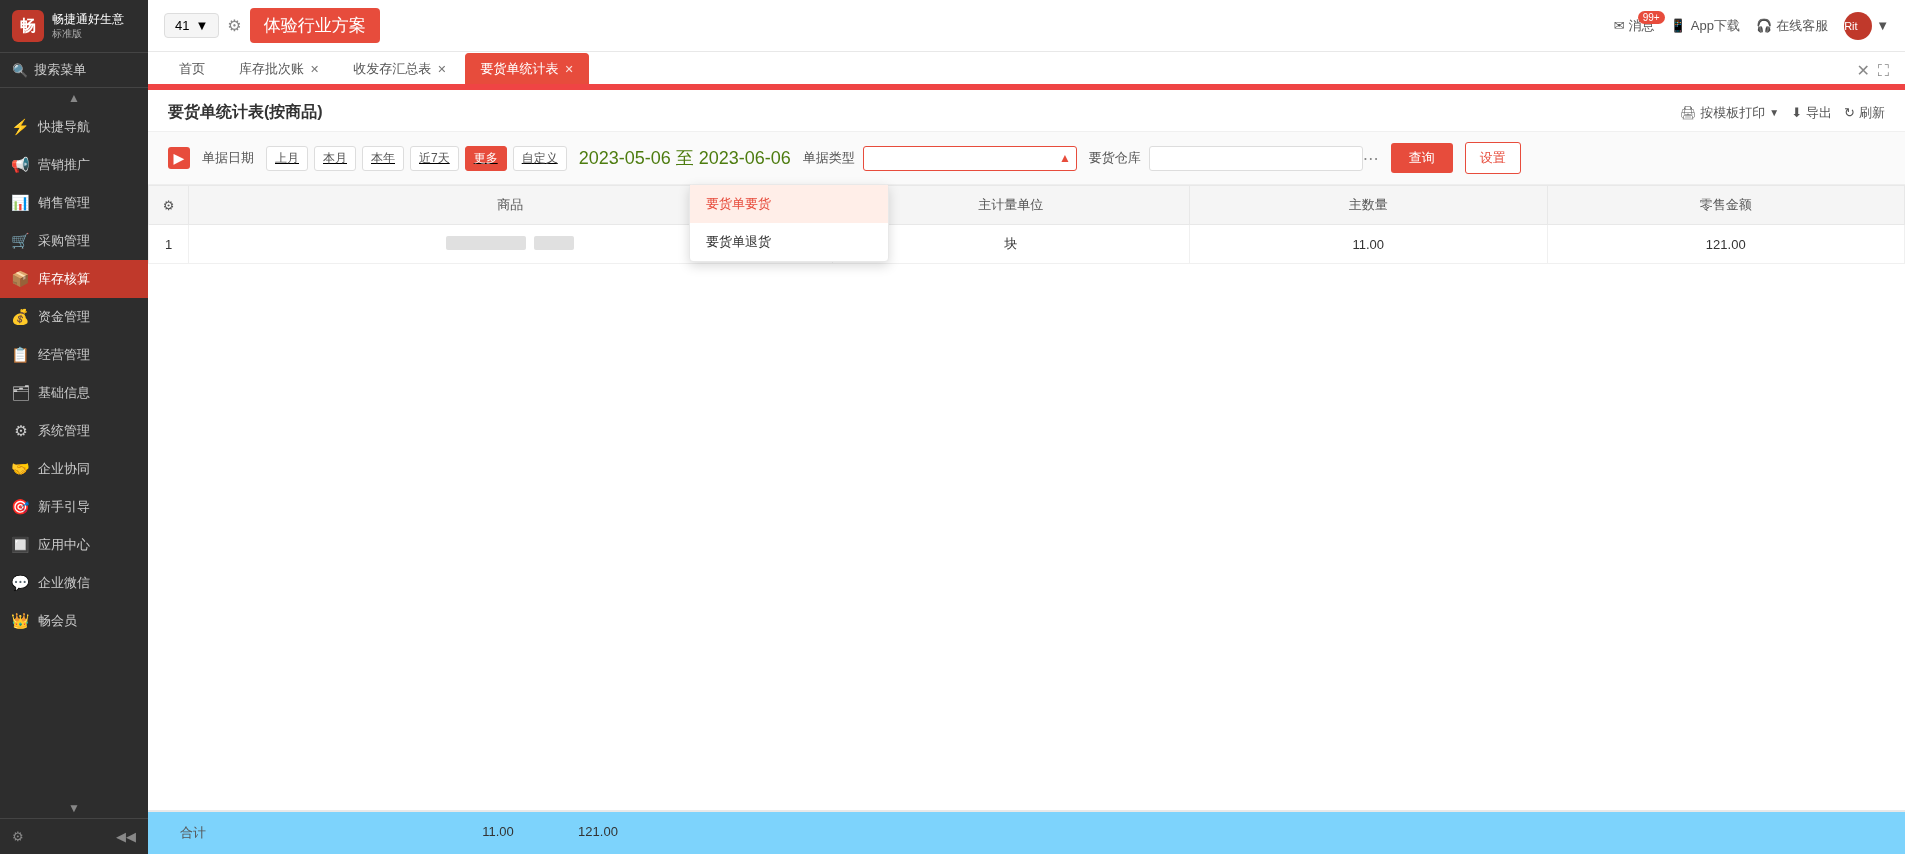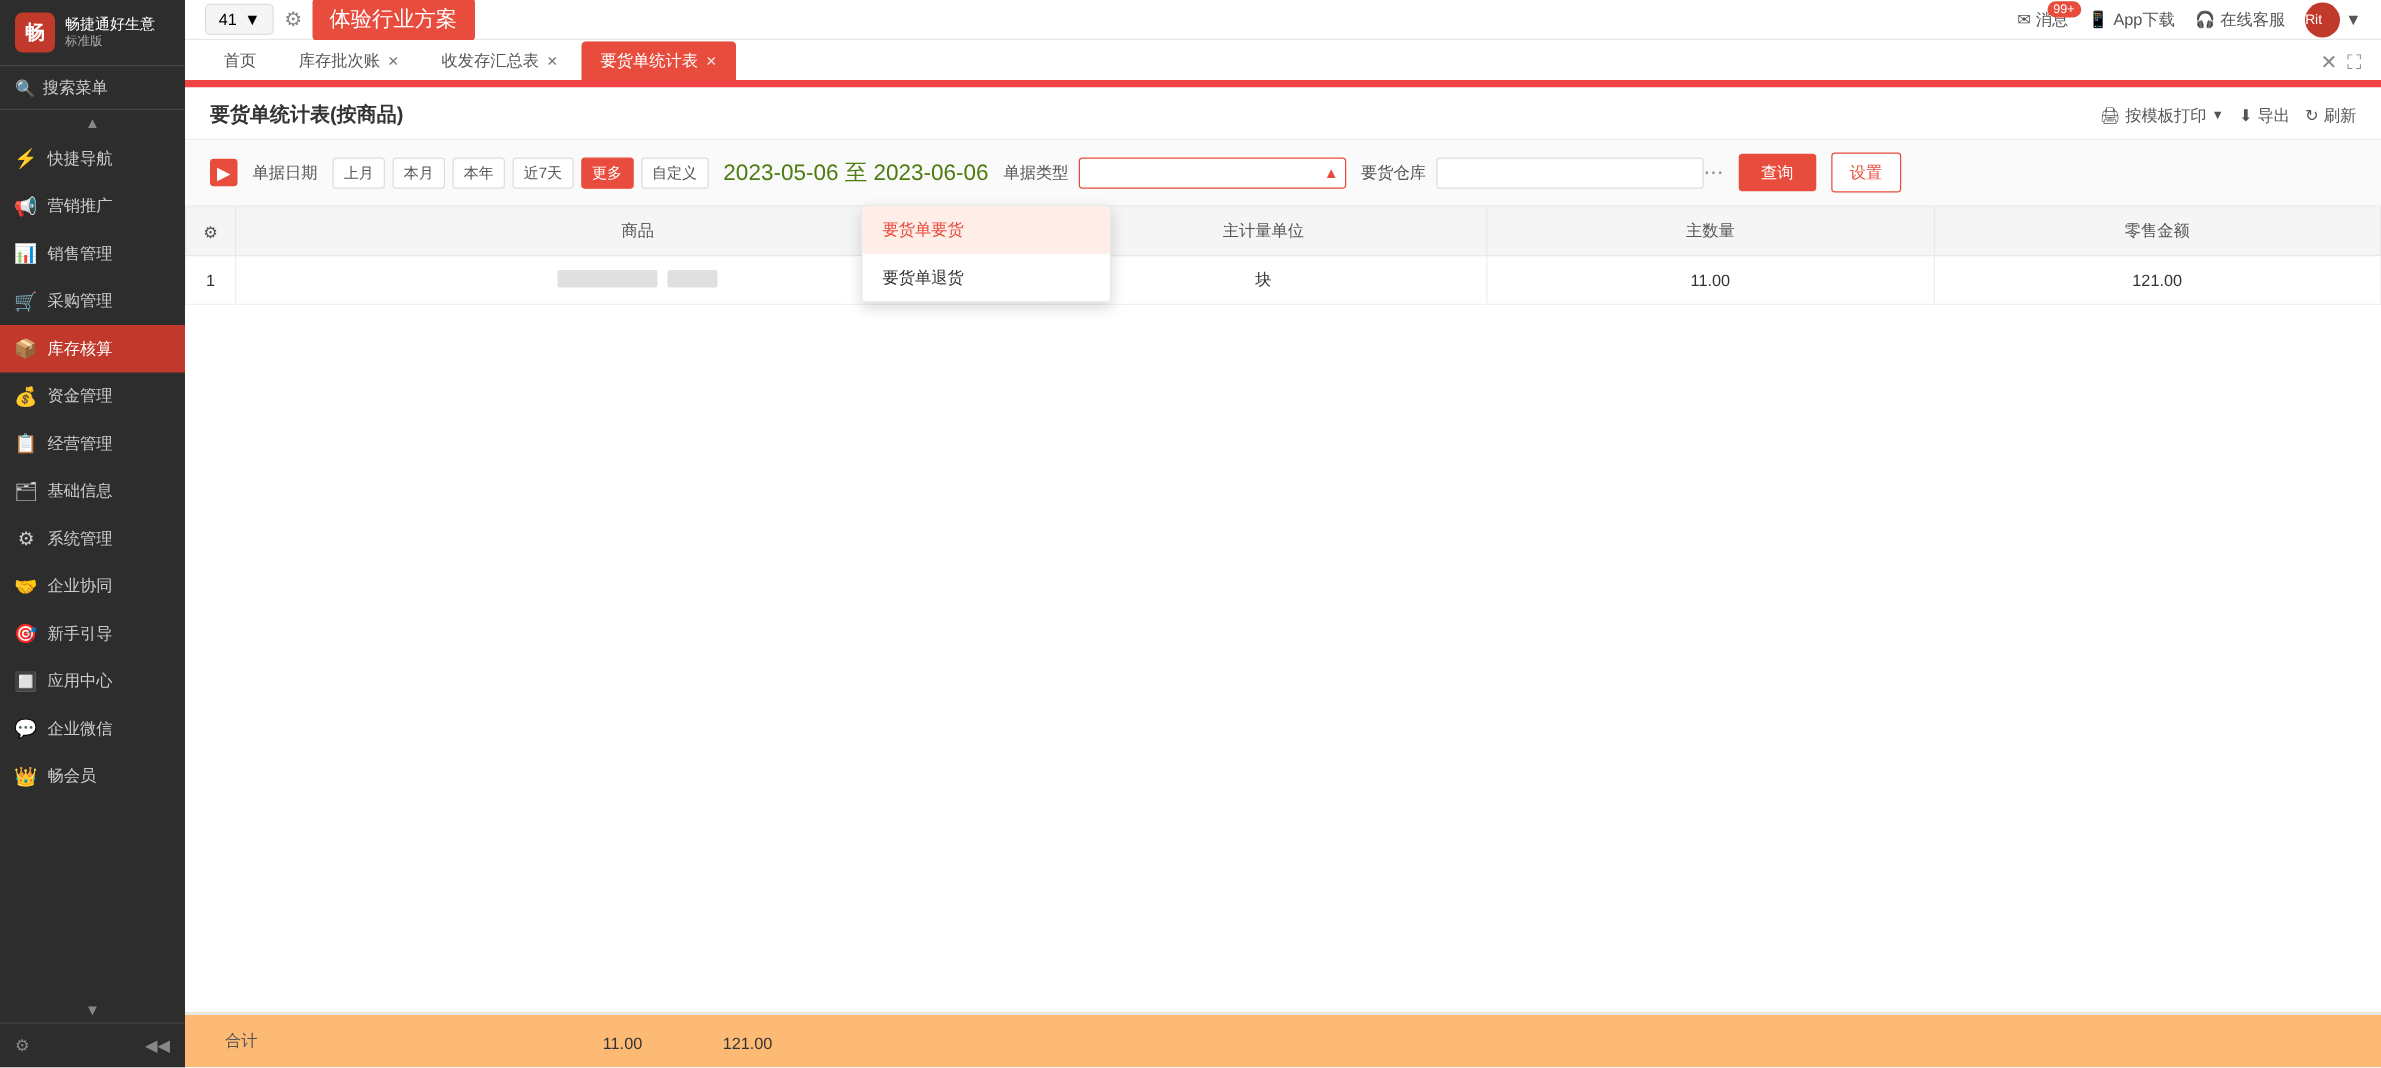--- a/index.html
+++ b/index.html
@@ -60,21 +60,21 @@
       padding: 10px 12px;
       border-top: 1px solid #444;
     }
 
     
     .main { flex: 1; display: flex; flex-direction: column; overflow: hidden; background: #f5f5f5; }
 
     
     .topbar {
       background: #fff;
-      height: 32px;
+      height: 52px;
       display: flex; align-items: center;
       padding: 0 16px;
       border-bottom: 1px solid #e8e8e8;
       gap: 12px;
       flex-shrink: 0;
     }
     .topbar-left { display: flex; align-items: center; gap: 8px; }
     .topbar-store {
       background: #f5f5f5;
       border: 1px solid #ddd;
@@ -162,21 +162,21 @@
       width: 22px; height: 22px;
       background: #e74c3c;
       color: #fff;
       border-radius: 3px;
       display: flex; align-items: center; justify-content: center;
       cursor: pointer;
       font-size: 14px;
       flex-shrink: 0;
     }
     .filter-label { color: #555; font-size: 13px; white-space: nowrap; }
-    .date-range-btns { display: flex; gap: 6px; align-items: center; }
+    .date-range-btns { display: flex; gap: 6px; align-items: center; text-decoration: underline; }
     .date-btn {
       padding: 3px 8px;
       border: 1px solid #ddd;
       border-radius: 3px;
       cursor: pointer;
       font-size: 12px;
       background: #fff;
       color: #555;
     }
     .date-btn.more {
@@ -283,25 +283,25 @@
     .col-product { min-width: 180px; }
     .col-unit { min-width: 100px; }
     .col-qty { min-width: 100px; }
     .col-amount { min-width: 100px; }
 
     .product-placeholder { display: inline-block; width: 80px; height: 14px; background: #e0e0e0; border-radius: 2px; }
     .product-placeholder2 { display: inline-block; width: 40px; height: 14px; background: #e0e0e0; border-radius: 2px; margin-left: 4px; }
 
     
     .table-footer {
-      background: #fdba74;
+      background: #7dd3fc;
       border-top: 2px solid #e8e8e8;
       padding: 12px 20px;
       display: flex;
-      align-items: flex-end;
+      align-items: flex-start;
       flex-shrink: 0;
     }
     .footer-label { color: #555; min-width: 40px; padding: 0 12px; }
     .footer-qty { min-width: 100px; text-align: center; color: #333; }
     .footer-amount { min-width: 100px; text-align: center; color: #333; }
 
     
     .sidebar-scroll-up, .sidebar-scroll-down {
       display: flex; align-items: center; justify-content: center;
       height: 20px; cursor: pointer; color: #888; font-size: 12px;

